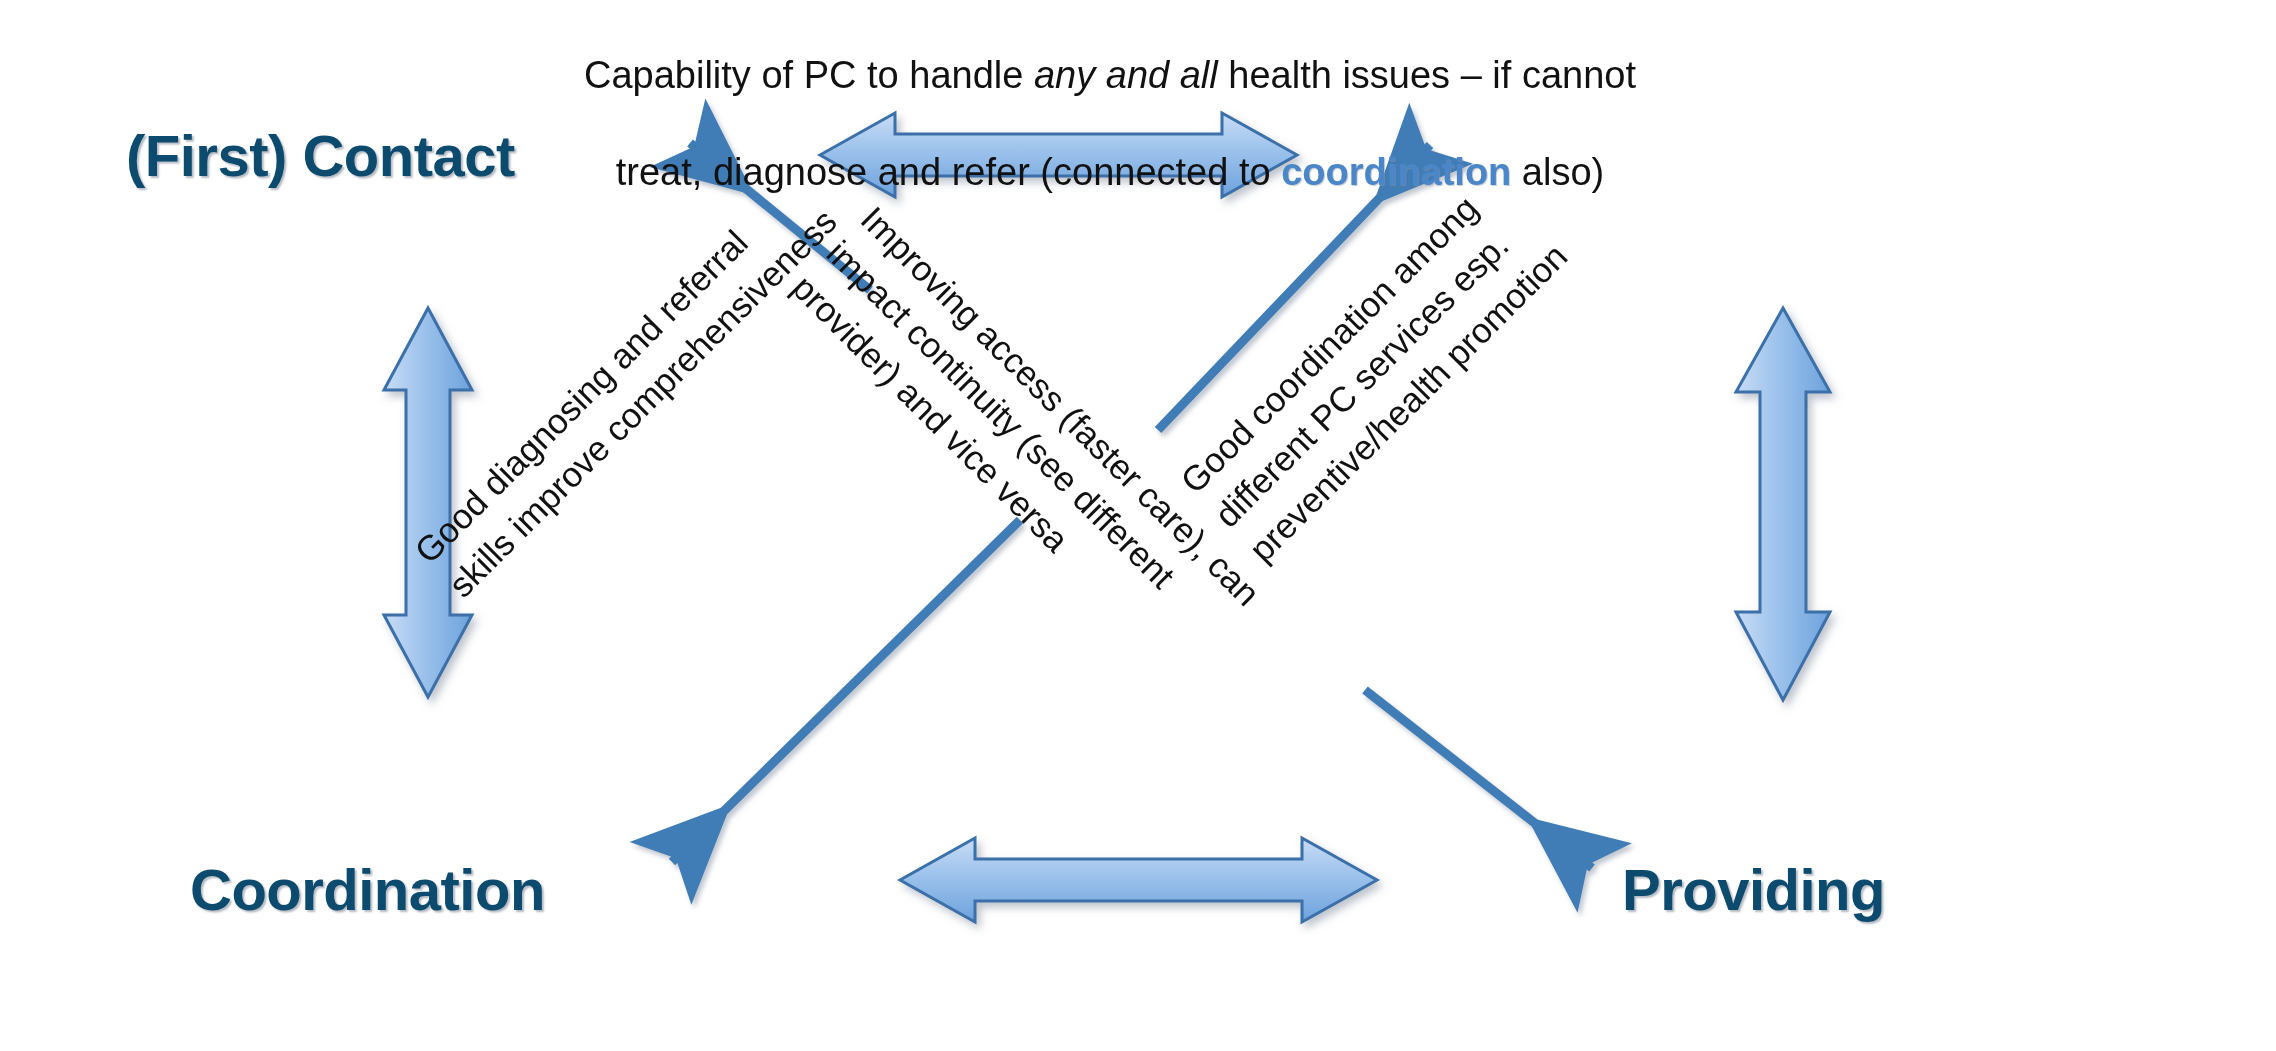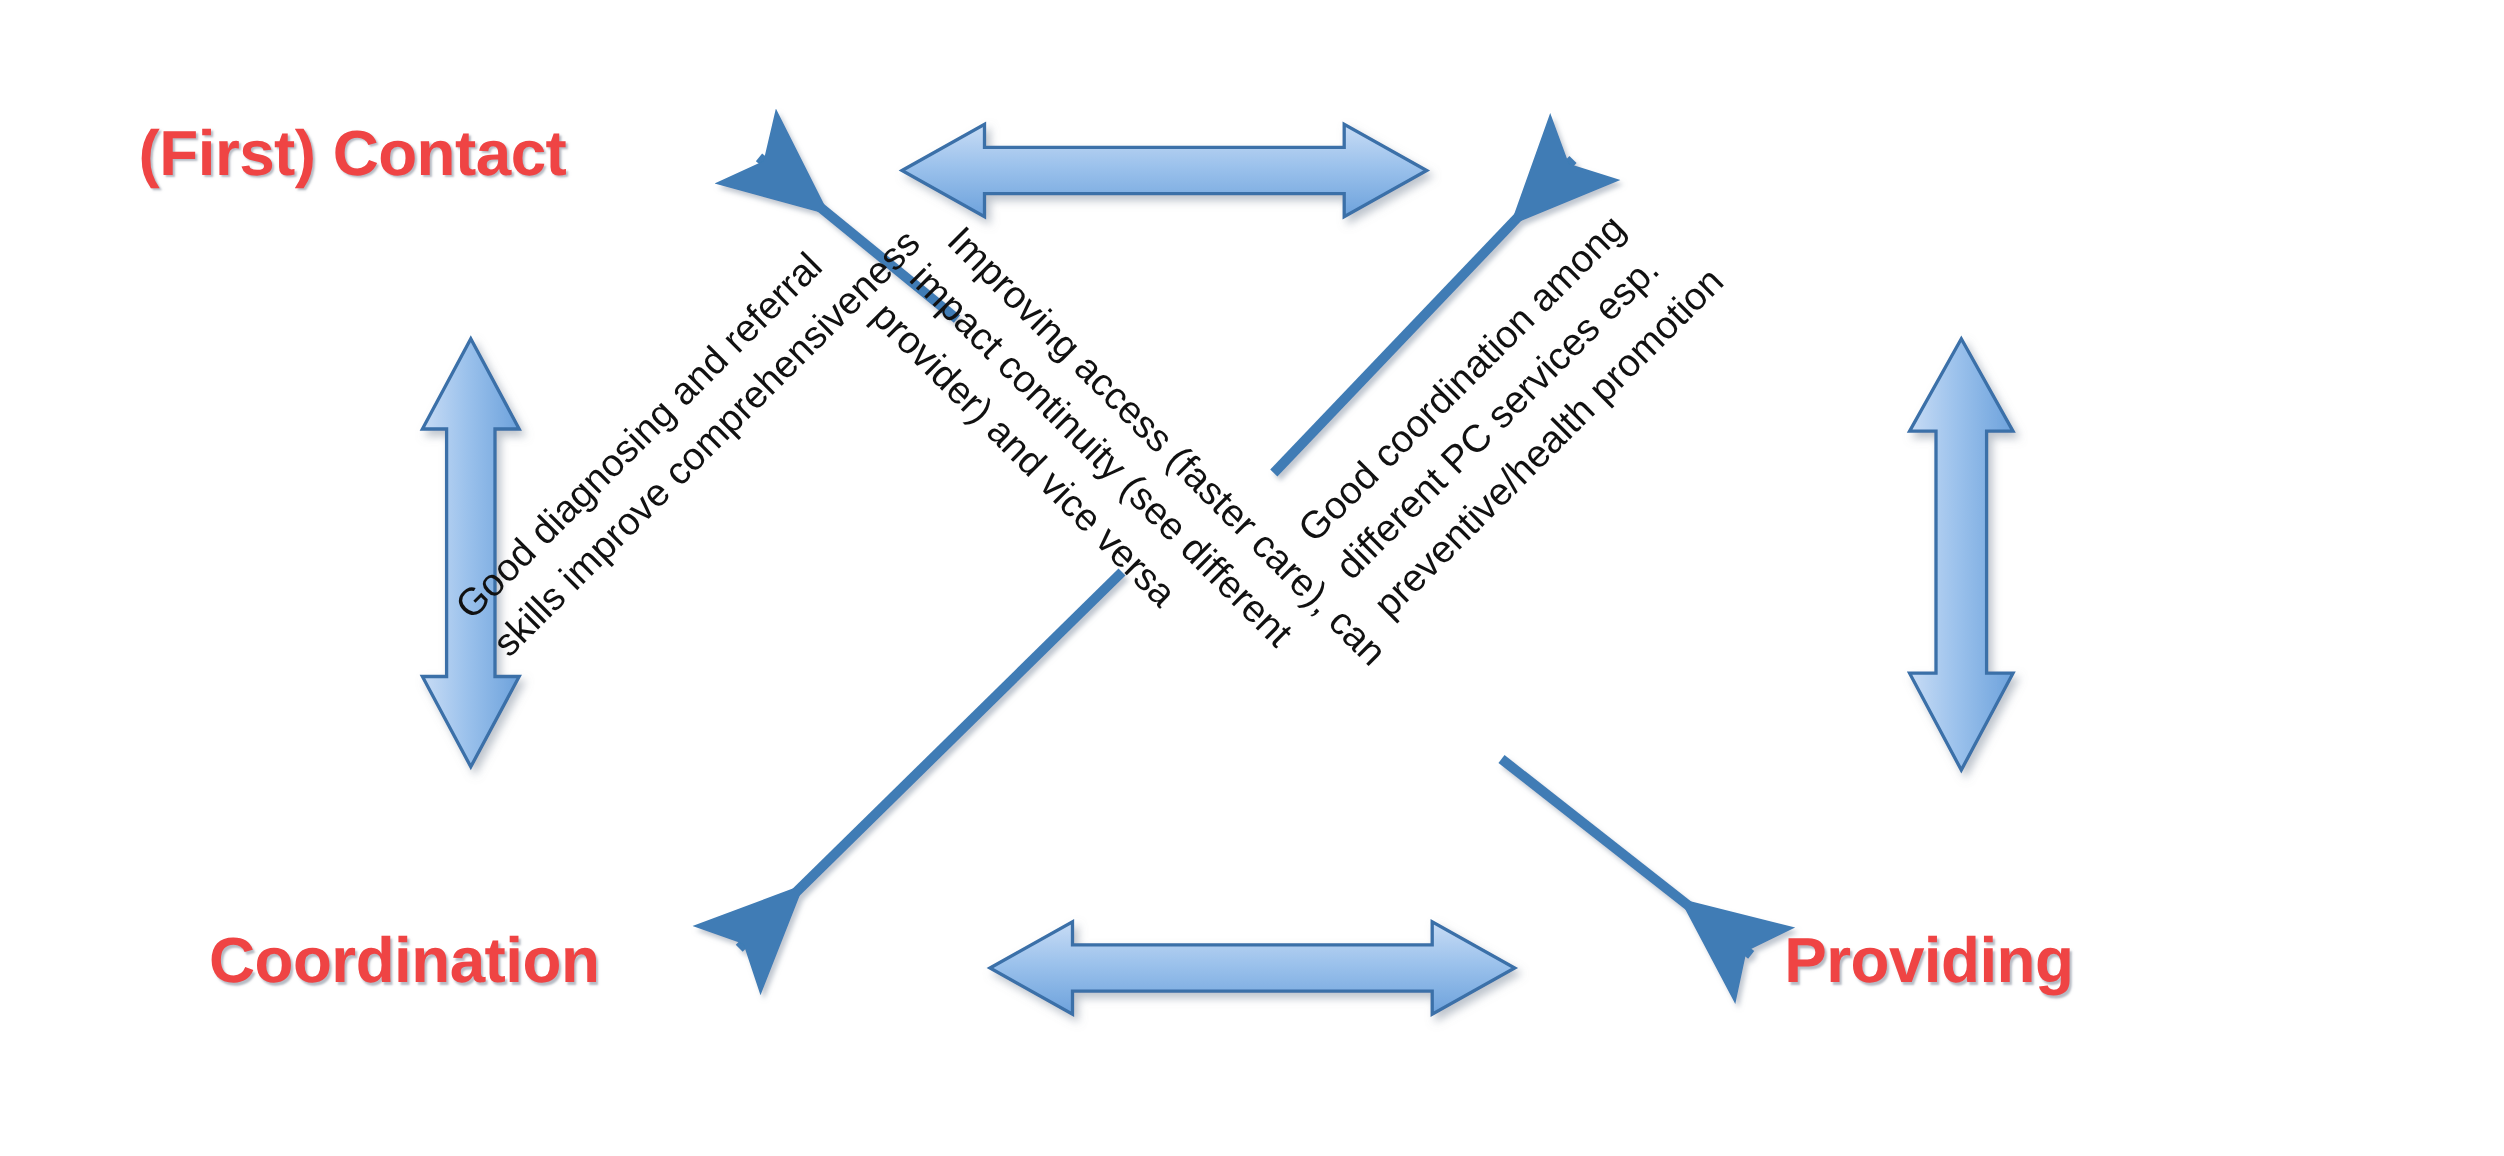--- a/index.html
+++ b/index.html
@@ -20,27 +20,28 @@
   svg.layer {
     position: absolute;
     left: 0;
     top: 0;
     width: 2276px;
     height: 1051px;
     pointer-events: none;
   }
   .corner-label {
     position: absolute;
-    color: #ef4444;
+    color: #0c4a6e;
     font-weight: bold;
     font-size: 58px;
     line-height: 1.05;
     white-space: nowrap;
     text-shadow: 2px 2px 2px rgba(120,130,145,0.55);
     letter-spacing: -0.5px;
+    margin-top: 16px;
   }
   .note {
     position: absolute;
     color: #111111;
     font-size: 38px;
     line-height: 1.28;
     text-align: center;
     white-space: pre-line;
   }
   .note .em {
@@ -132,20 +133,24 @@
     </g>
   </svg>
 
   <div class="corner-label" style="left:126px; top:110px;">(First) Contact</div>
 
 
   <div class="corner-label" style="left:190px; top:844px;">Coordination</div>
 
   <div class="corner-label" style="left:1622px; top:844px;">Providing</div>
 
+  <div class="note" style="left:560px; top:2px; width:1100px;">
+    <span>Capability of PC to handle </span><span class="em">any and all</span><span> health issues – if cannot</span><br>
+    <span>treat, diagnose and refer (connected to </span><span class="hl">coordination</span><span> also)</span>
+  </div>
 
 
 
 
   <div class="diag-note down" style="left:884px; top:196px; transform: rotate(45deg);">Improving access (faster care), can
 impact continuity (see different
 provider) and vice versa</div>
 
   <div class="diag-note up" style="left:1170px; top:470px; transform: rotate(-45deg);">Good coordination among
 different PC services esp.

